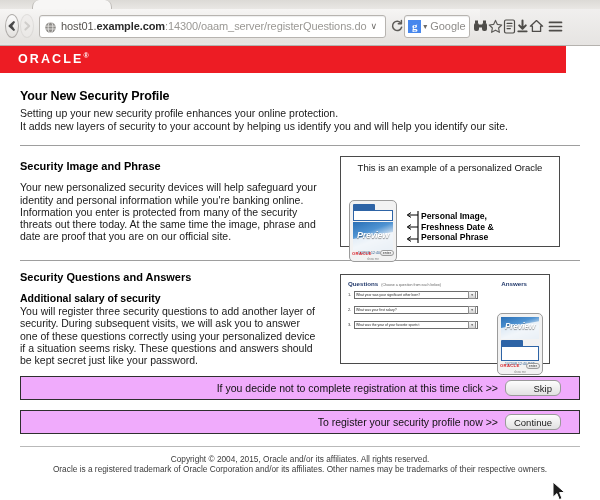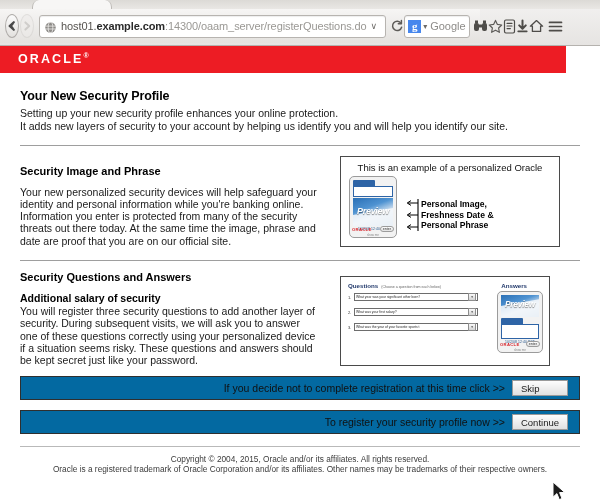--- a/index.html
+++ b/index.html
@@ -97,21 +97,21 @@
 
   #content{padding:0 20px 0 20px;}
   h1#page-title{
     font-size:12.5px;font-weight:bold;color:#000;
     margin:16px 0 4px 0;letter-spacing:-.1px;
   }
   .intro-line{font-size:10.5px;color:#1a1a1a;line-height:12.5px;}
 
   hr.rule{border:0;border-top:1px solid #9e9e9e;margin:13px 0 10px 0;}
 
-  .section{display:flex;align-items:flex-end;}
+  .section{display:flex;align-items:center;}
   .sec-left{width:300px;padding-right:10px;}
   h2.sec-title{font-size:11px;font-weight:bold;color:#000;margin:0 0 9px 0;}
   h3.sub-title{font-size:10.5px;font-weight:bold;color:#000;margin:0 0 1px 0;}
   p.sec-body{font-size:10.5px;color:#1a1a1a;line-height:12.3px;margin:0;}
 
   
   .example-box{
     border:1px solid #4a4a4a;background:#fff;
     position:relative;flex:none;
   }
@@ -119,21 +119,21 @@
   #textpad-caption{
     font-size:9.5px;color:#111;text-align:center;margin:5px 0 0 0;
     font-weight:normal;
   }
   #textpad-inner{display:flex;margin-top:3px;}
 
   
   .pad{
     width:48px;height:62px;margin-left:8px;flex:none;
     border:1px solid #9b9b9b;border-radius:5px;background:#f2f2f2;
-    padding:2px;box-sizing:border-box;position:relative;overflow:hidden;
+    padding:2px;box-sizing:border-box;position:relative;overflow:hidden;margin-top:24px;
   }
   .pad-tag{
     height:6px;width:22px;background:#2e64a6;margin:1px 0 0 1px;
     border-radius:1px 1px 0 0;
   }
   .pad-field{
     height:9px;background:#fff;border:1px solid #2e64a6;margin:0 1px;
   }
   .pad-art{
     position:relative;height:28px;margin:1px;
@@ -195,28 +195,28 @@
   }
   #q-pad-wrap{margin-left:auto;margin-top:2px;}
   .pad.pad-alt{width:46px;height:62px;margin-left:0;}
   .pad-alt .pad-art{height:22px;}
   .pad-alt .pad-art .wordmark{top:4px;font-size:8.5px;}
 
   
   .action-bar{
     border:1px solid #2f2f2f;height:22px;margin-top:10px;
     display:flex;align-items:center;justify-content:flex-end;
-    padding-right:11px;background:#0369a1;
+    padding-right:18px;background:#f0abfc;
   }
   .action-text{font-size:10.5px;color:#111;margin-right:7px;}
   .action-btn{
-    min-width:56px;height:16px;line-height:15px;text-align:left;
+    min-width:56px;height:16px;line-height:15px;text-align:right;
     font-size:9.5px;color:#1a1a1a;
     background:linear-gradient(#fdfdfd,#e1e1e1);
-    border:1px solid #9a9a9a;border-radius:0;
+    border:1px solid #9a9a9a;border-radius:6px;
     padding:0 8px;box-sizing:border-box;
   }
 
   #footer-rule{border:0;border-top:1px solid #b9b9b9;margin:12px 0 0 0;}
   #footer{
     text-align:center;padding-top:7px;
   }
   .footer-line{font-size:8.3px;color:#3b3b3b;line-height:10px;}
 
   

